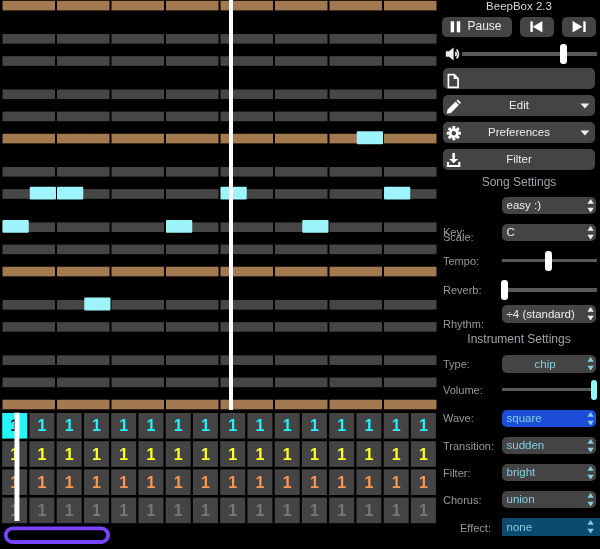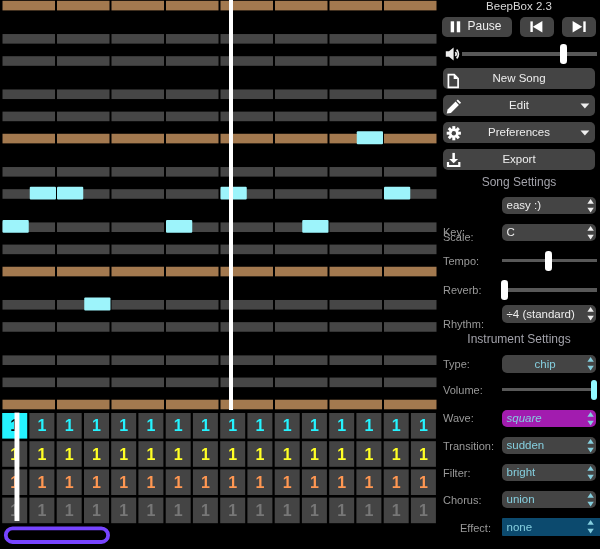--- a/index.html
+++ b/index.html
@@ -301,21 +301,20 @@
     <path d="M14.4 9 A3.1 3.1 0 0 1 14.4 13" stroke="#eee" stroke-width="1.7" fill="none"></path>
     <path d="M15.6 6.6 A6.2 6.2 0 0 1 15.6 15.4" stroke="#eee" stroke-width="1.7" fill="none"></path>
   </svg>
 <div style="position:absolute;left:462px;top:52.2px;width:135px;height:3.6px;background:#585858;"></div>
 <div style="position:absolute;left:560.3px;top:44.0px;width:6.5px;height:20px;background:#ffffff;border-radius:3.2px;"></div>
 <div style="position:absolute;left:443px;top:67.5px;width:152px;height:21.5px;background:#444;border-radius:5px;">
     <svg width="152" height="21.5" style="position:absolute;left:0;top:0">
       <path d="M5.4 6.6 L11.2 6.6 L15.1 10.5 L15.1 19.3 L5.4 19.3 Z" fill="none" stroke="#fff" stroke-width="1.7"></path>
       <polygon points="10.7,6.6 15.1,11 10.7,11" fill="#fff"></polygon>
     </svg>
-    <div style="position:absolute;left:0;right:0;top:50%;transform:translateY(-54%);text-align:center;color:#eeeeee;font-size:11.5px;">New Song</div>
   </div>
 <div style="position:absolute;left:443px;top:94.5px;width:152px;height:21.5px;background:#444;border-radius:5px;">
     <svg width="152" height="21.5" style="position:absolute;left:0;top:0">
       <path d="M3.7 18.6 L4.6 14.6 L12.6 6.6 L15.9 9.9 L7.9 17.9 Z" fill="#fff"></path>
       <path d="M13.5 5.7 L14.8 4.4 L18.1 7.7 L16.8 9 Z" fill="#fff"></path>
     </svg>
     <svg width="152" height="21.5" style="position:absolute;left:0;top:0">
       <polygon points="137.5,8.4 146.3,8.4 141.9,13.6" fill="#eee"></polygon>
     </svg>
     <div style="position:absolute;left:0;right:0;top:50%;transform:translateY(-54%);text-align:center;color:#eeeeee;font-size:11.5px;">Edit</div>
@@ -341,21 +340,21 @@
       <polygon points="137.5,8.4 146.3,8.4 141.9,13.6" fill="#eee"></polygon>
     </svg>
     <div style="position:absolute;left:0;right:0;top:50%;transform:translateY(-54%);text-align:center;color:#eeeeee;font-size:11.5px;">Preferences</div>
   </div>
 <div style="position:absolute;left:443px;top:148.5px;width:152px;height:21.5px;background:#444;border-radius:5px;">
     <svg width="152" height="21.5" style="position:absolute;left:0;top:0">
       <rect x="9.4" y="3.9" width="2.5" height="6.3" fill="#fff"></rect>
       <polygon points="6.2,9.9 15.1,9.9 10.65,14.2" fill="#fff"></polygon>
       <path d="M5 12.9 L5 17 L16.3 17 L16.3 12.9" stroke="#fff" stroke-width="2.2" fill="none"></path>
     </svg>
-    <div style="position:absolute;left:0;right:0;top:50%;transform:translateY(-54%);text-align:center;color:#eeeeee;font-size:11.5px;">Export</div>
+    <div style="position:absolute;left:0;right:0;top:50%;transform:translateY(-54%);text-align:center;color:#eeeeee;font-size:11.5px;">Filter</div>
   </div>
 <div style="position:absolute;left:443px;top:175px;width:152px;text-align:center;color:#a2a2aa;font-size:12px;">Song Settings</div>
 <div style="position:absolute;left:443px;top:198.5px;color:#999;font-size:11px;margin-top:32px;">Scale:</div>
 <div style="position:absolute;left:502px;top:196.5px;width:94px;height:17.5px;background:#444;border-radius:5px;padding-left:40px;">
     <div style="position:absolute;left:4.5px;top:50%;transform:translateY(-54%);color:#eeeeee;font-size:11.5px;">easy :)</div>
     <svg width="94" height="17.5" style="position:absolute;left:0;top:0">
       <polygon points="85.39999999999999,6.85 91.8,6.85 88.6,1.9500000000000002" fill="#eeeeee"></polygon>
       <polygon points="85.39999999999999,10.65 91.8,10.65 88.6,15.55" fill="#eeeeee"></polygon>
     </svg>
   </div>
@@ -387,21 +386,21 @@
     <div style="position:absolute;left:4.5px;top:50%;transform:translateY(-54%);color:#85cfdf;font-size:11.5px;margin-left:28px;">chip</div>
     <svg width="94" height="17.5" style="position:absolute;left:0;top:0">
       <polygon points="85.39999999999999,6.85 91.8,6.85 88.6,1.9500000000000002" fill="#85cfdf"></polygon>
       <polygon points="85.39999999999999,10.65 91.8,10.65 88.6,15.55" fill="#85cfdf"></polygon>
     </svg>
   </div>
 <div style="position:absolute;left:443px;top:384px;color:#999;font-size:11px;">Volume:</div>
 <div style="position:absolute;left:502px;top:387.7px;width:95px;height:3.6px;background:#585858;"></div>
 <div style="position:absolute;left:590.5px;top:379.5px;width:6.5px;height:20px;background:#92f9ff;border-radius:3.2px;"></div>
 <div style="position:absolute;left:443px;top:412px;color:#999;font-size:11px;">Wave:</div>
-<div style="position:absolute;left:502px;top:409.5px;width:94px;height:17.5px;background:#a21caf;border-radius:5px;font-style:italic;">
+<div style="position:absolute;left:502px;top:409.5px;width:94px;height:17.5px;background:#1d4ed8;border-radius:5px;">
     <div style="position:absolute;left:4.5px;top:50%;transform:translateY(-54%);color:#85cfdf;font-size:11.5px;">square</div>
     <svg width="94" height="17.5" style="position:absolute;left:0;top:0">
       <polygon points="85.39999999999999,6.85 91.8,6.85 88.6,1.9500000000000002" fill="#85cfdf"></polygon>
       <polygon points="85.39999999999999,10.65 91.8,10.65 88.6,15.55" fill="#85cfdf"></polygon>
     </svg>
   </div>
 <div style="position:absolute;left:443px;top:439.5px;color:#999;font-size:11px;">Transition:</div>
 <div style="position:absolute;left:502px;top:436.5px;width:94px;height:17.5px;background:#444;border-radius:5px;">
     <div style="position:absolute;left:4.5px;top:50%;transform:translateY(-54%);color:#85cfdf;font-size:11.5px;">sudden</div>
     <svg width="94" height="17.5" style="position:absolute;left:0;top:0">

